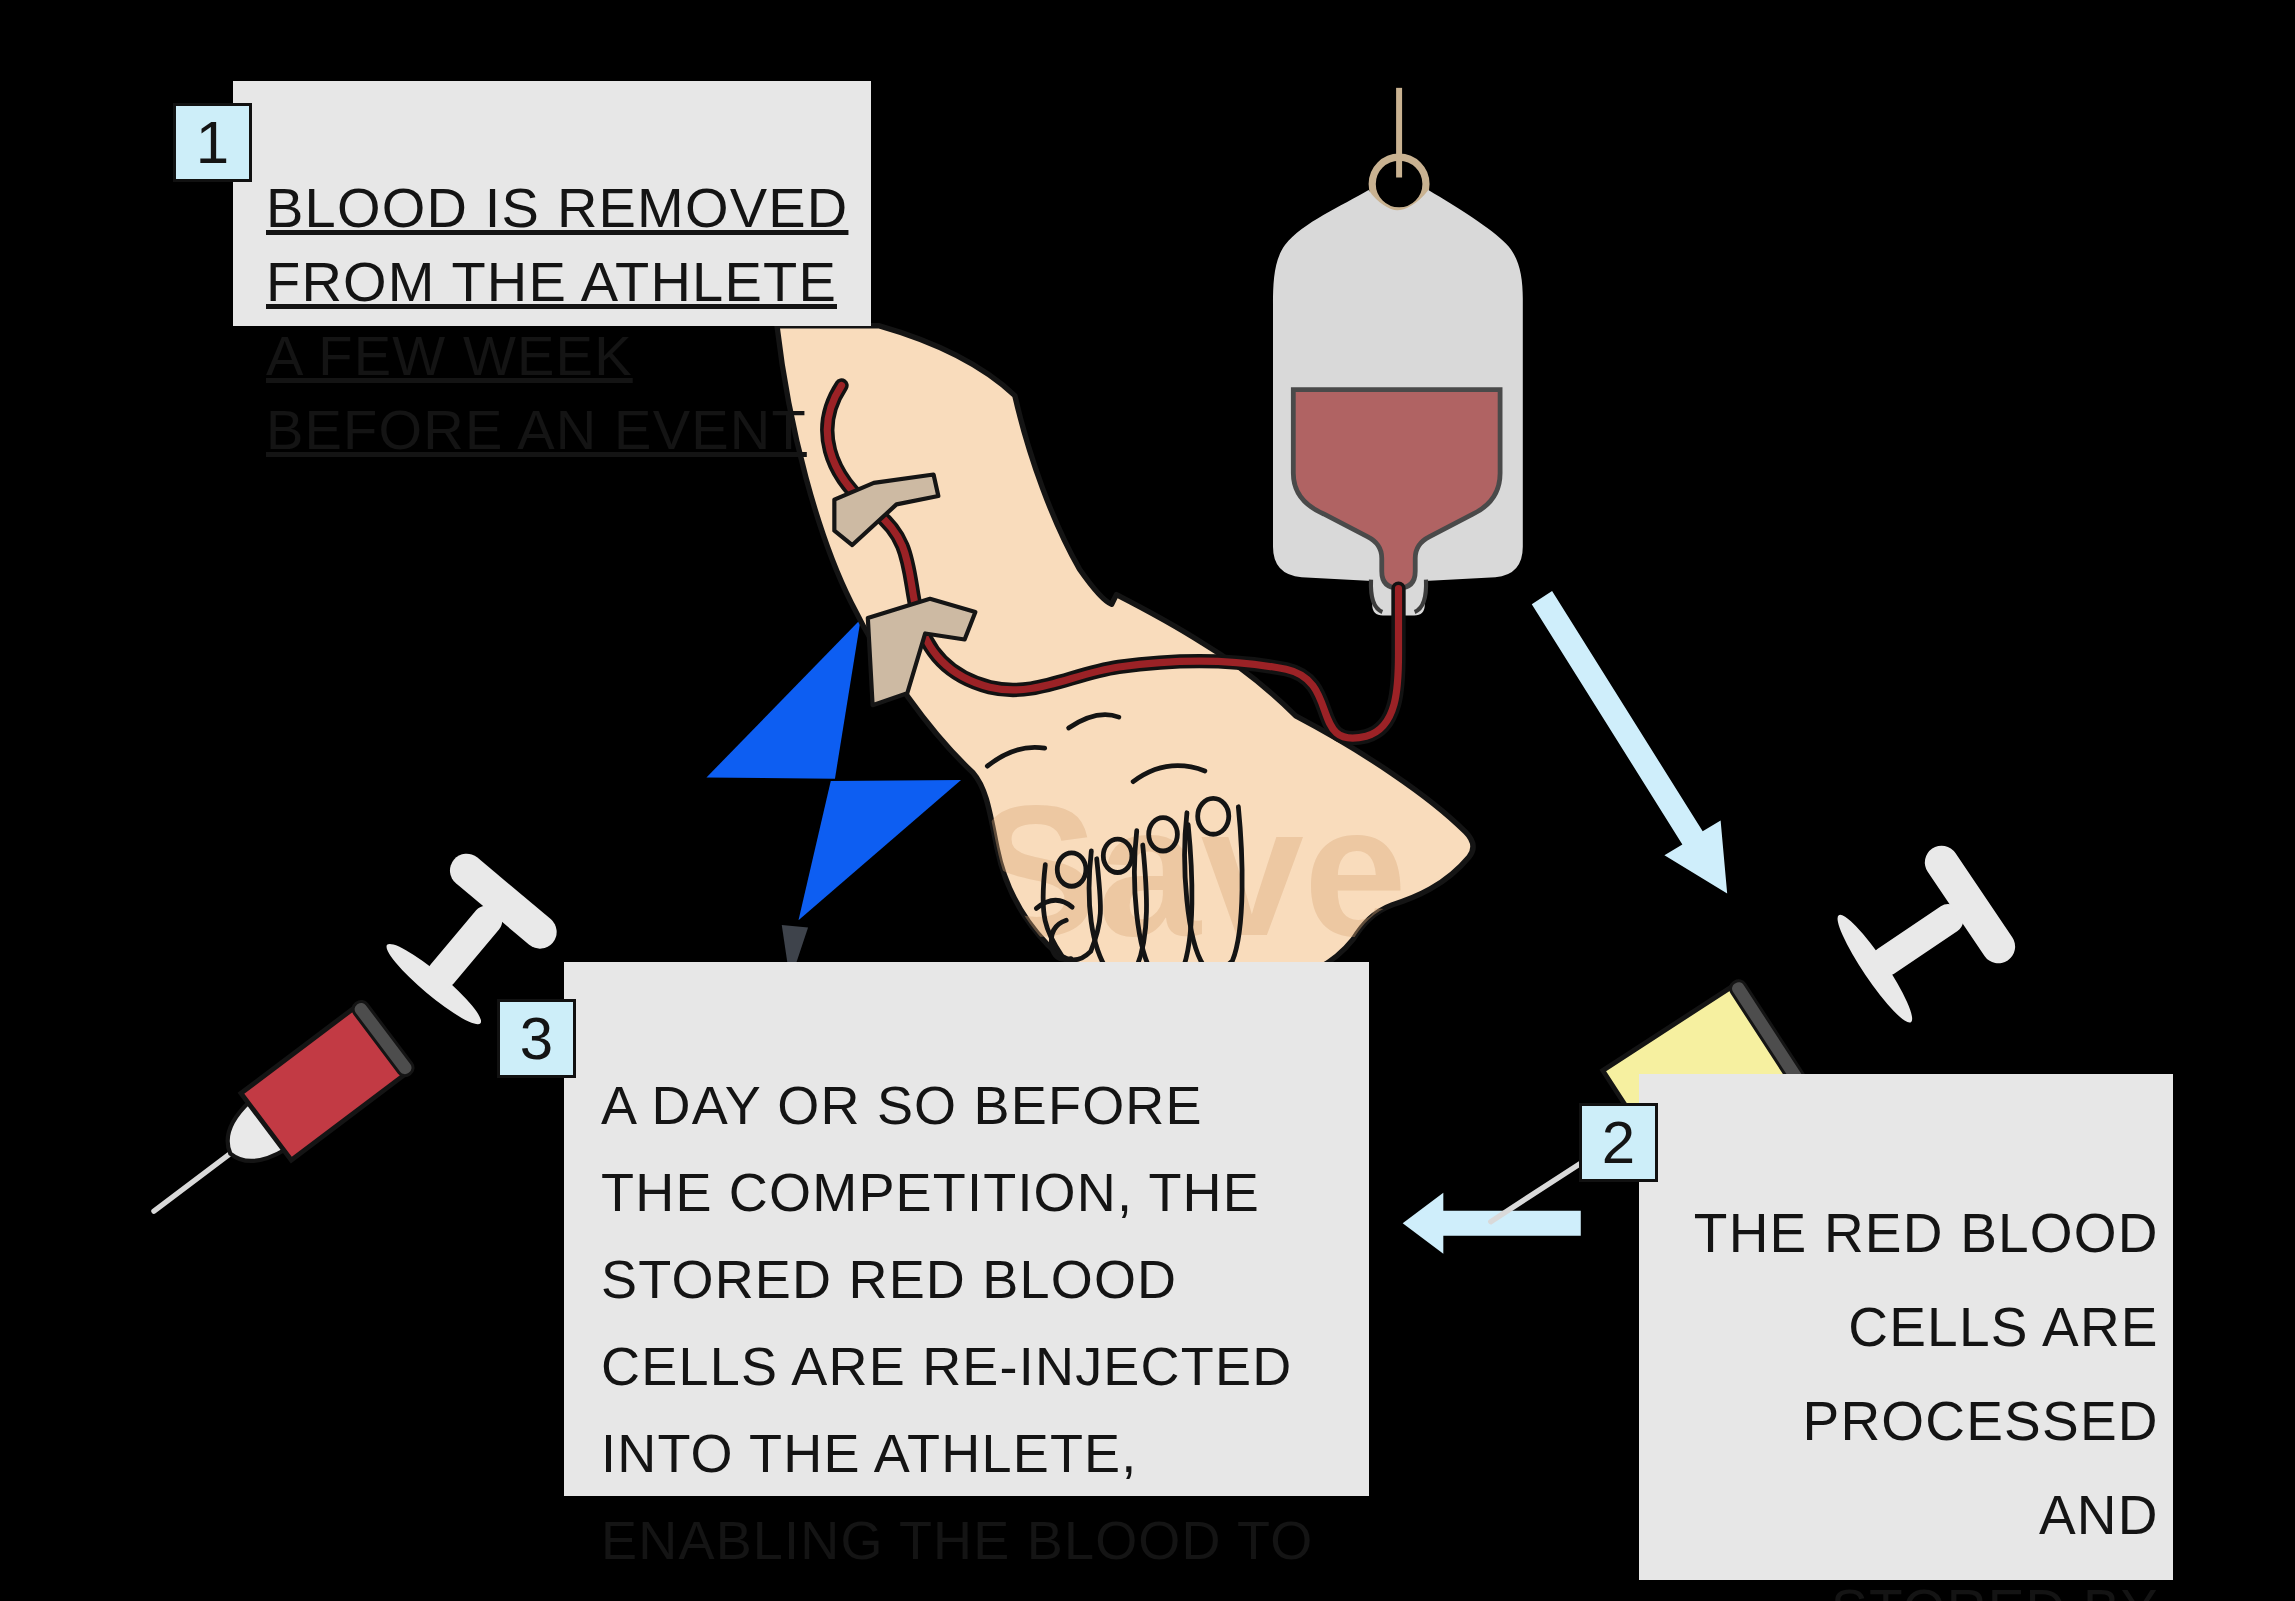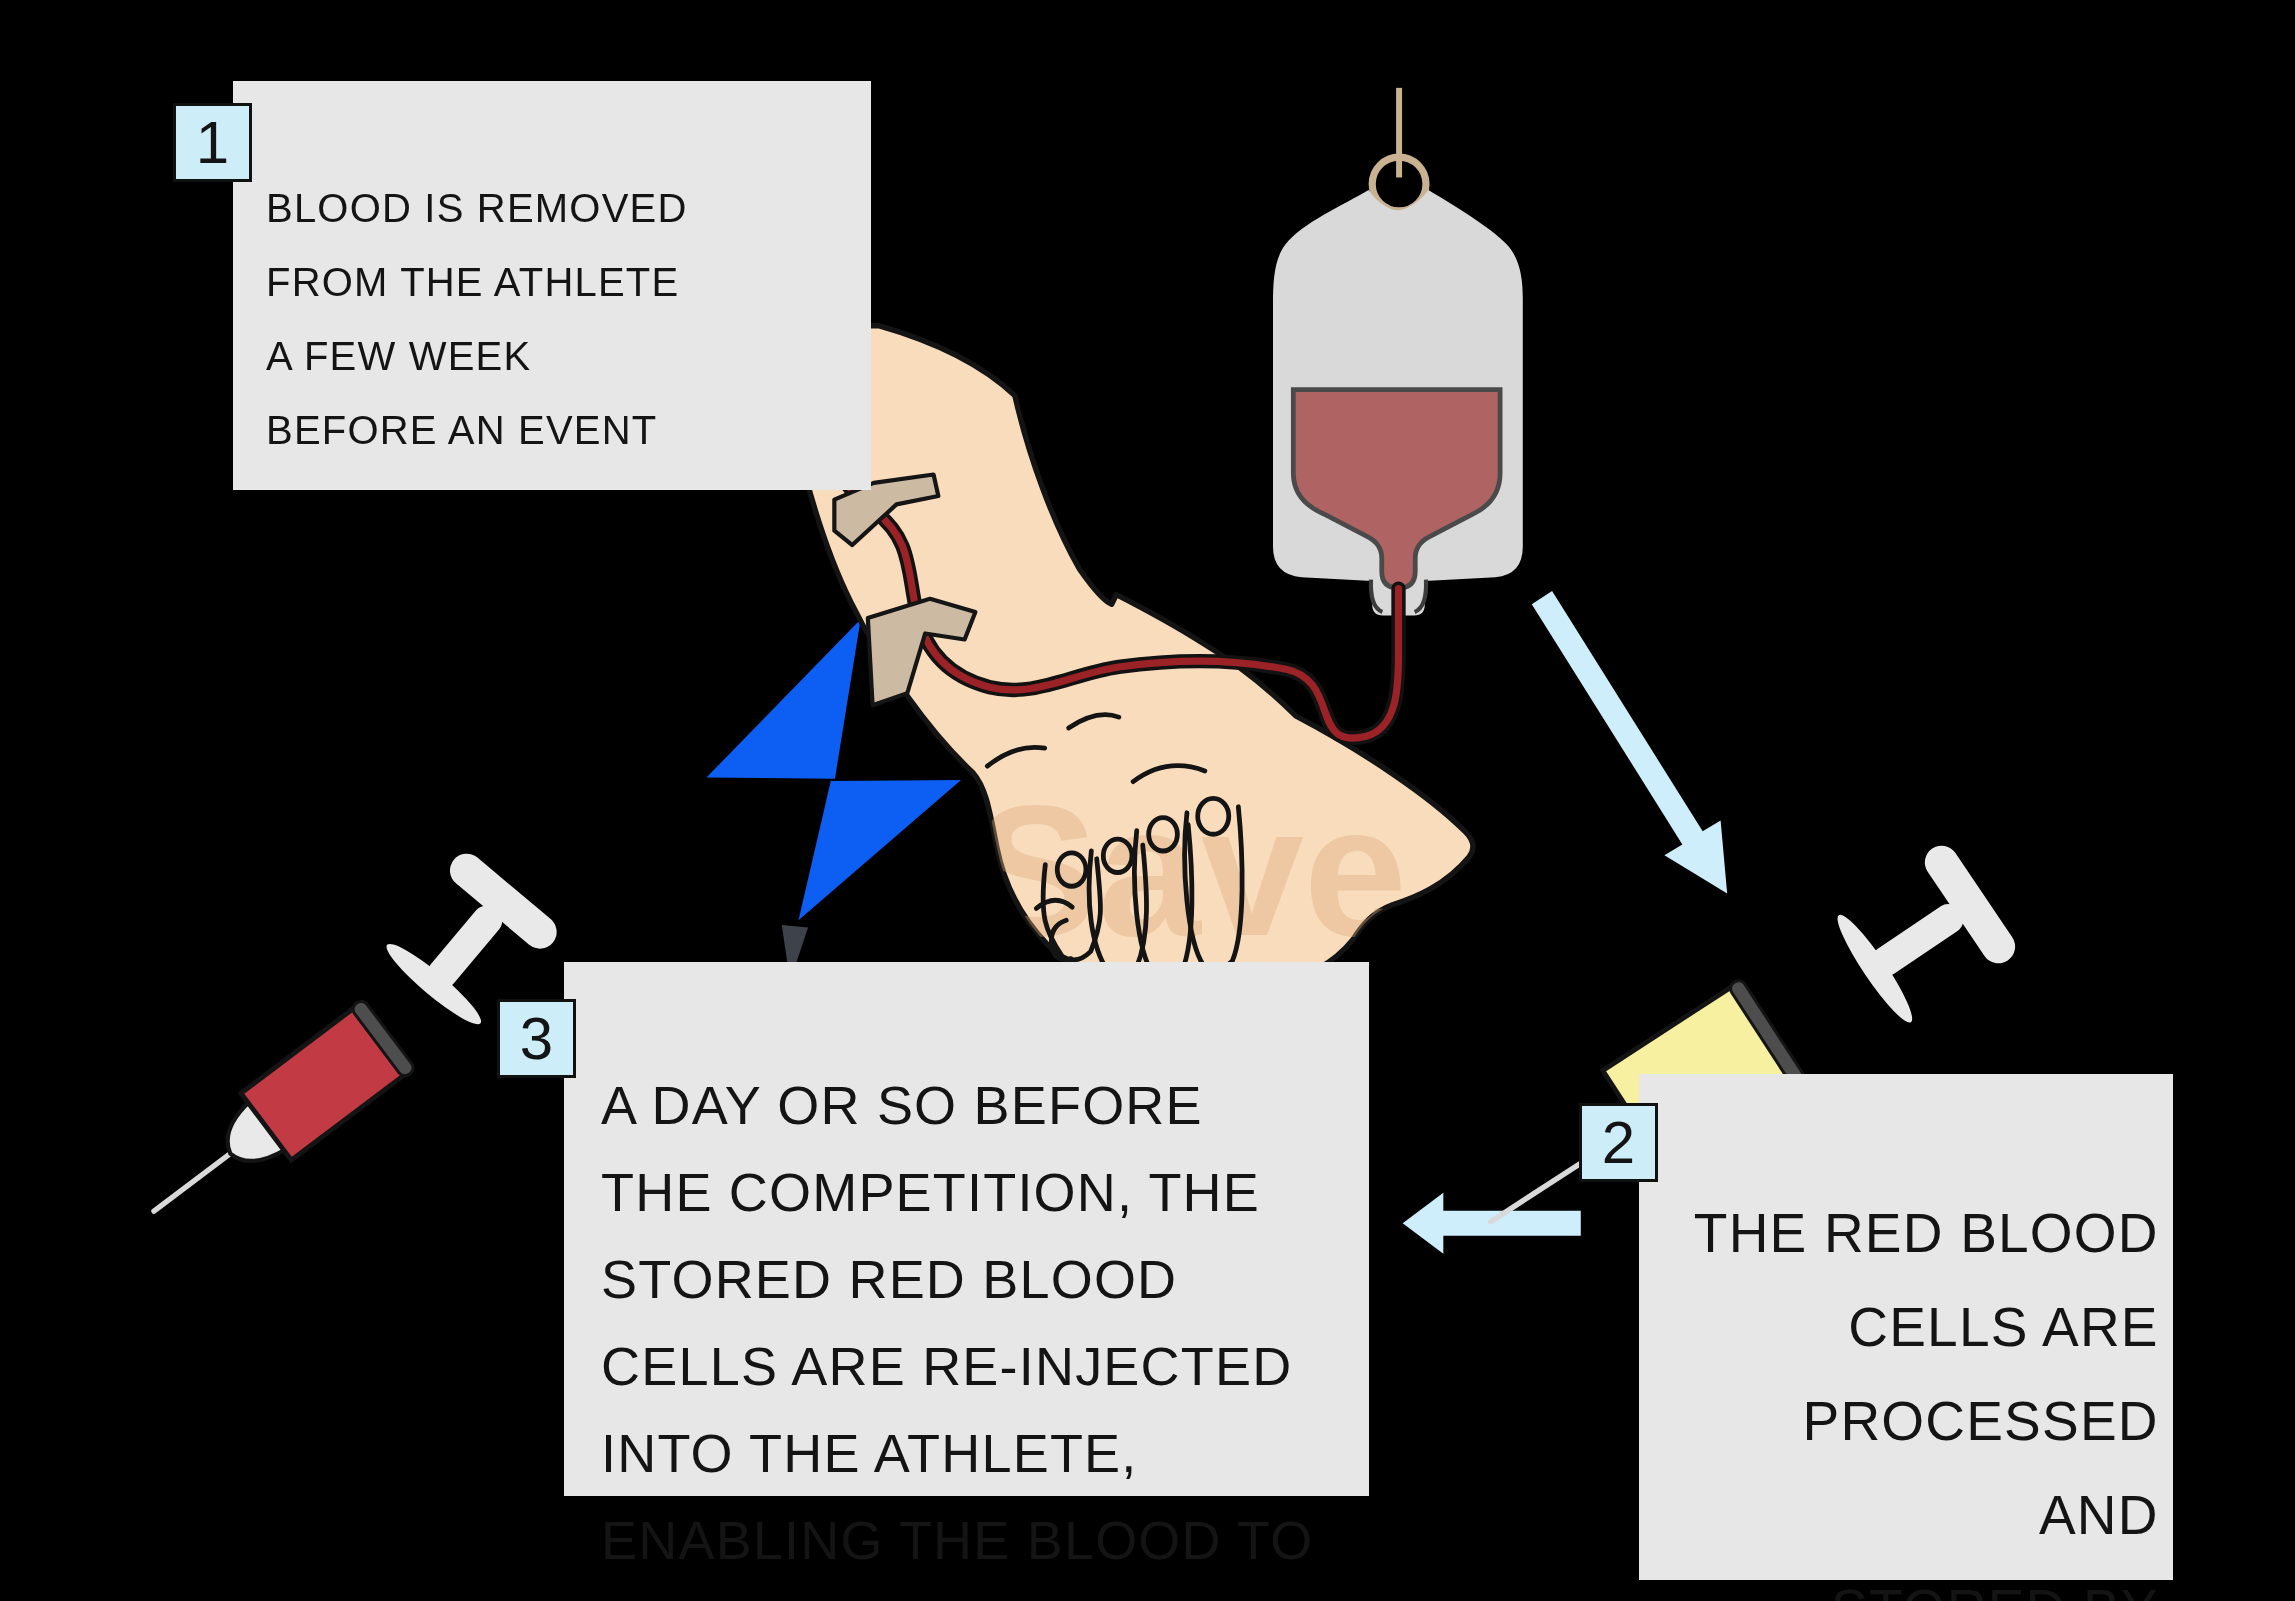--- a/index.html
+++ b/index.html
@@ -1,22 +1,22 @@
 <!DOCTYPE html>
 <html style="font-size:9.6px"><head>
 <meta charset="utf-8">
 <style>
   html,body{margin:0;padding:0;background:#000;}
   .stage{position:relative;width:2295px;height:1601px;background:#000;overflow:hidden;
          font-family:"Liberation Sans",sans-serif;}
   svg.art{position:absolute;left:0;top:0;}
   .stepbox{position:absolute;background:#e7e7e7;color:#141414;box-sizing:border-box;
            letter-spacing:1.2px;white-space:pre-line;z-index:5;}
-  #box1{left:233px;top:81px;width:638px;height:409px;padding:15.5px 16.7px 0 33px;
-        font-size:40px;line-height:74px;}
+  #box1{left:233px;top:81px;width:638px;height:245px;padding:15.5px 16.7px 0 33px;
+        font-size:56px;line-height:74px;text-decoration:underline;}
   #box2{left:1639px;top:1074px;width:534px;height:506px;padding:18px 14.3px 0 35px;
         font-size:55px;line-height:94px;text-align:right;}
   #box3{left:564px;top:962px;width:805px;height:534px;padding:13px 14.3px 0 37px;
         font-size:54px;line-height:87px;}
   .badge{position:absolute;width:79px;height:79px;background:#cdeef9;border:3.6px solid #111;
          box-sizing:border-box;display:flex;align-items:center;justify-content:center;
          font-size:60px;color:#141414;z-index:6;}
   #badge1{left:173px;top:103px;}
   #badge2{left:1579px;top:1103px;}
   #badge3{left:497px;top:999px;}

